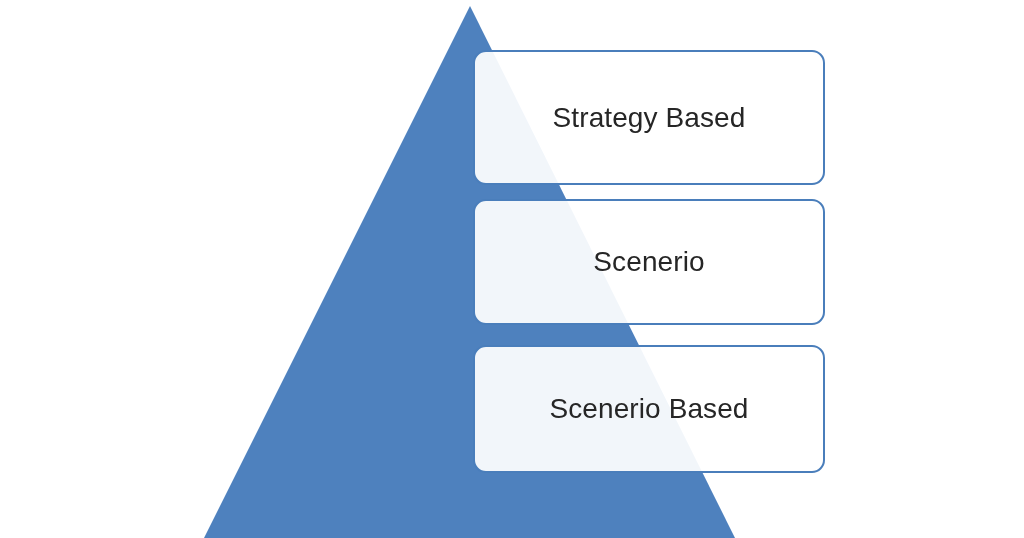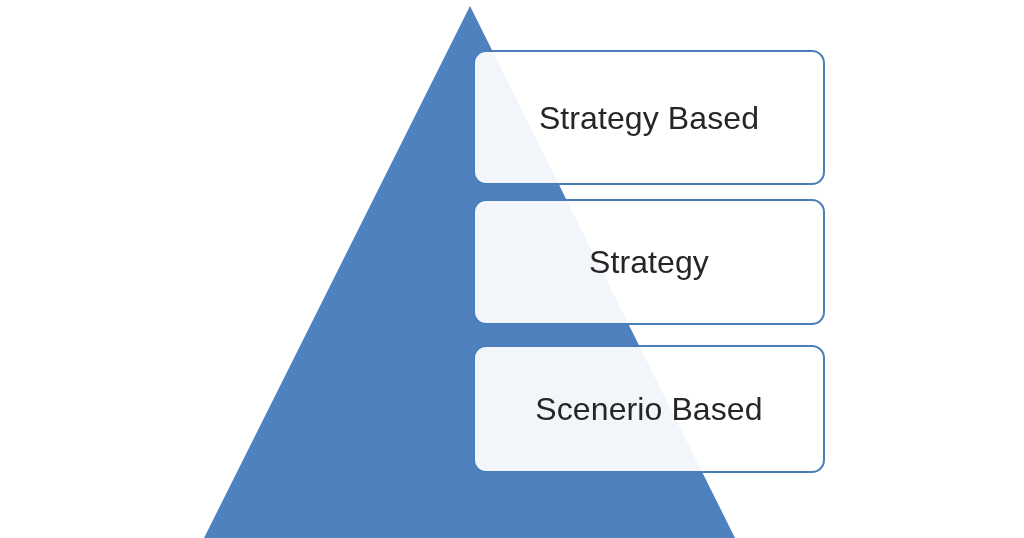--- a/index.html
+++ b/index.html
@@ -33,21 +33,21 @@
     box-sizing: border-box;
     border-radius: 13px;
     border: 2.5px solid #4a7ebb;
     background: rgba(255, 255, 255, 0.925);
     display: flex;
     align-items: center;
     justify-content: center;
   }
   .level-label {
     font-family: "Liberation Sans", sans-serif;
-    font-size: 32px;
+    font-size: 28px;
     font-weight: 400;
     color: #262626;
     letter-spacing: 0.1px;
     white-space: nowrap;
     line-height: 1;
     user-select: none;
   }
   #level-box-0 { top: 50px;  height: 135px; }
   #level-box-1 { top: 199px; height: 126px; }
   #level-box-2 { top: 345px; height: 128px; text-align: right; }
@@ -59,20 +59,20 @@
 
   <svg id="pyramid-svg" viewBox="0 0 1024 538" preserveAspectRatio="none" aria-hidden="true">
     <polygon id="pyramid-polygon" points="470,6 735,538 204,538" fill="#4E81BE"></polygon>
   </svg>
 
   <div class="level-box" id="level-box-0" style="top: 50px; height: 135px; border-radius: 13px; border: 2.5px solid rgb(74, 126, 187); background: rgba(255, 255, 255, 0.925);">
     <span class="level-label" style="color: rgb(38, 38, 38);">Strategy Based</span>
   </div>
 
   <div class="level-box" id="level-box-1" style="top: 199px; height: 126px; border-radius: 13px; border: 2.5px solid rgb(74, 126, 187); background: rgba(255, 255, 255, 0.925);">
-    <span class="level-label" style="color: rgb(38, 38, 38);">Strategy</span>
+    <span class="level-label" style="color: rgb(38, 38, 38);">Scenerio</span>
   </div>
 
   <div class="level-box" id="level-box-2" style="top: 345px; height: 128px; border-radius: 13px; border: 2.5px solid rgb(74, 126, 187); background: rgba(255, 255, 255, 0.925);">
     <span class="level-label" style="color: rgb(38, 38, 38);">Scenerio Based</span>
   </div>
 
 </div>
 
 </body></html>

